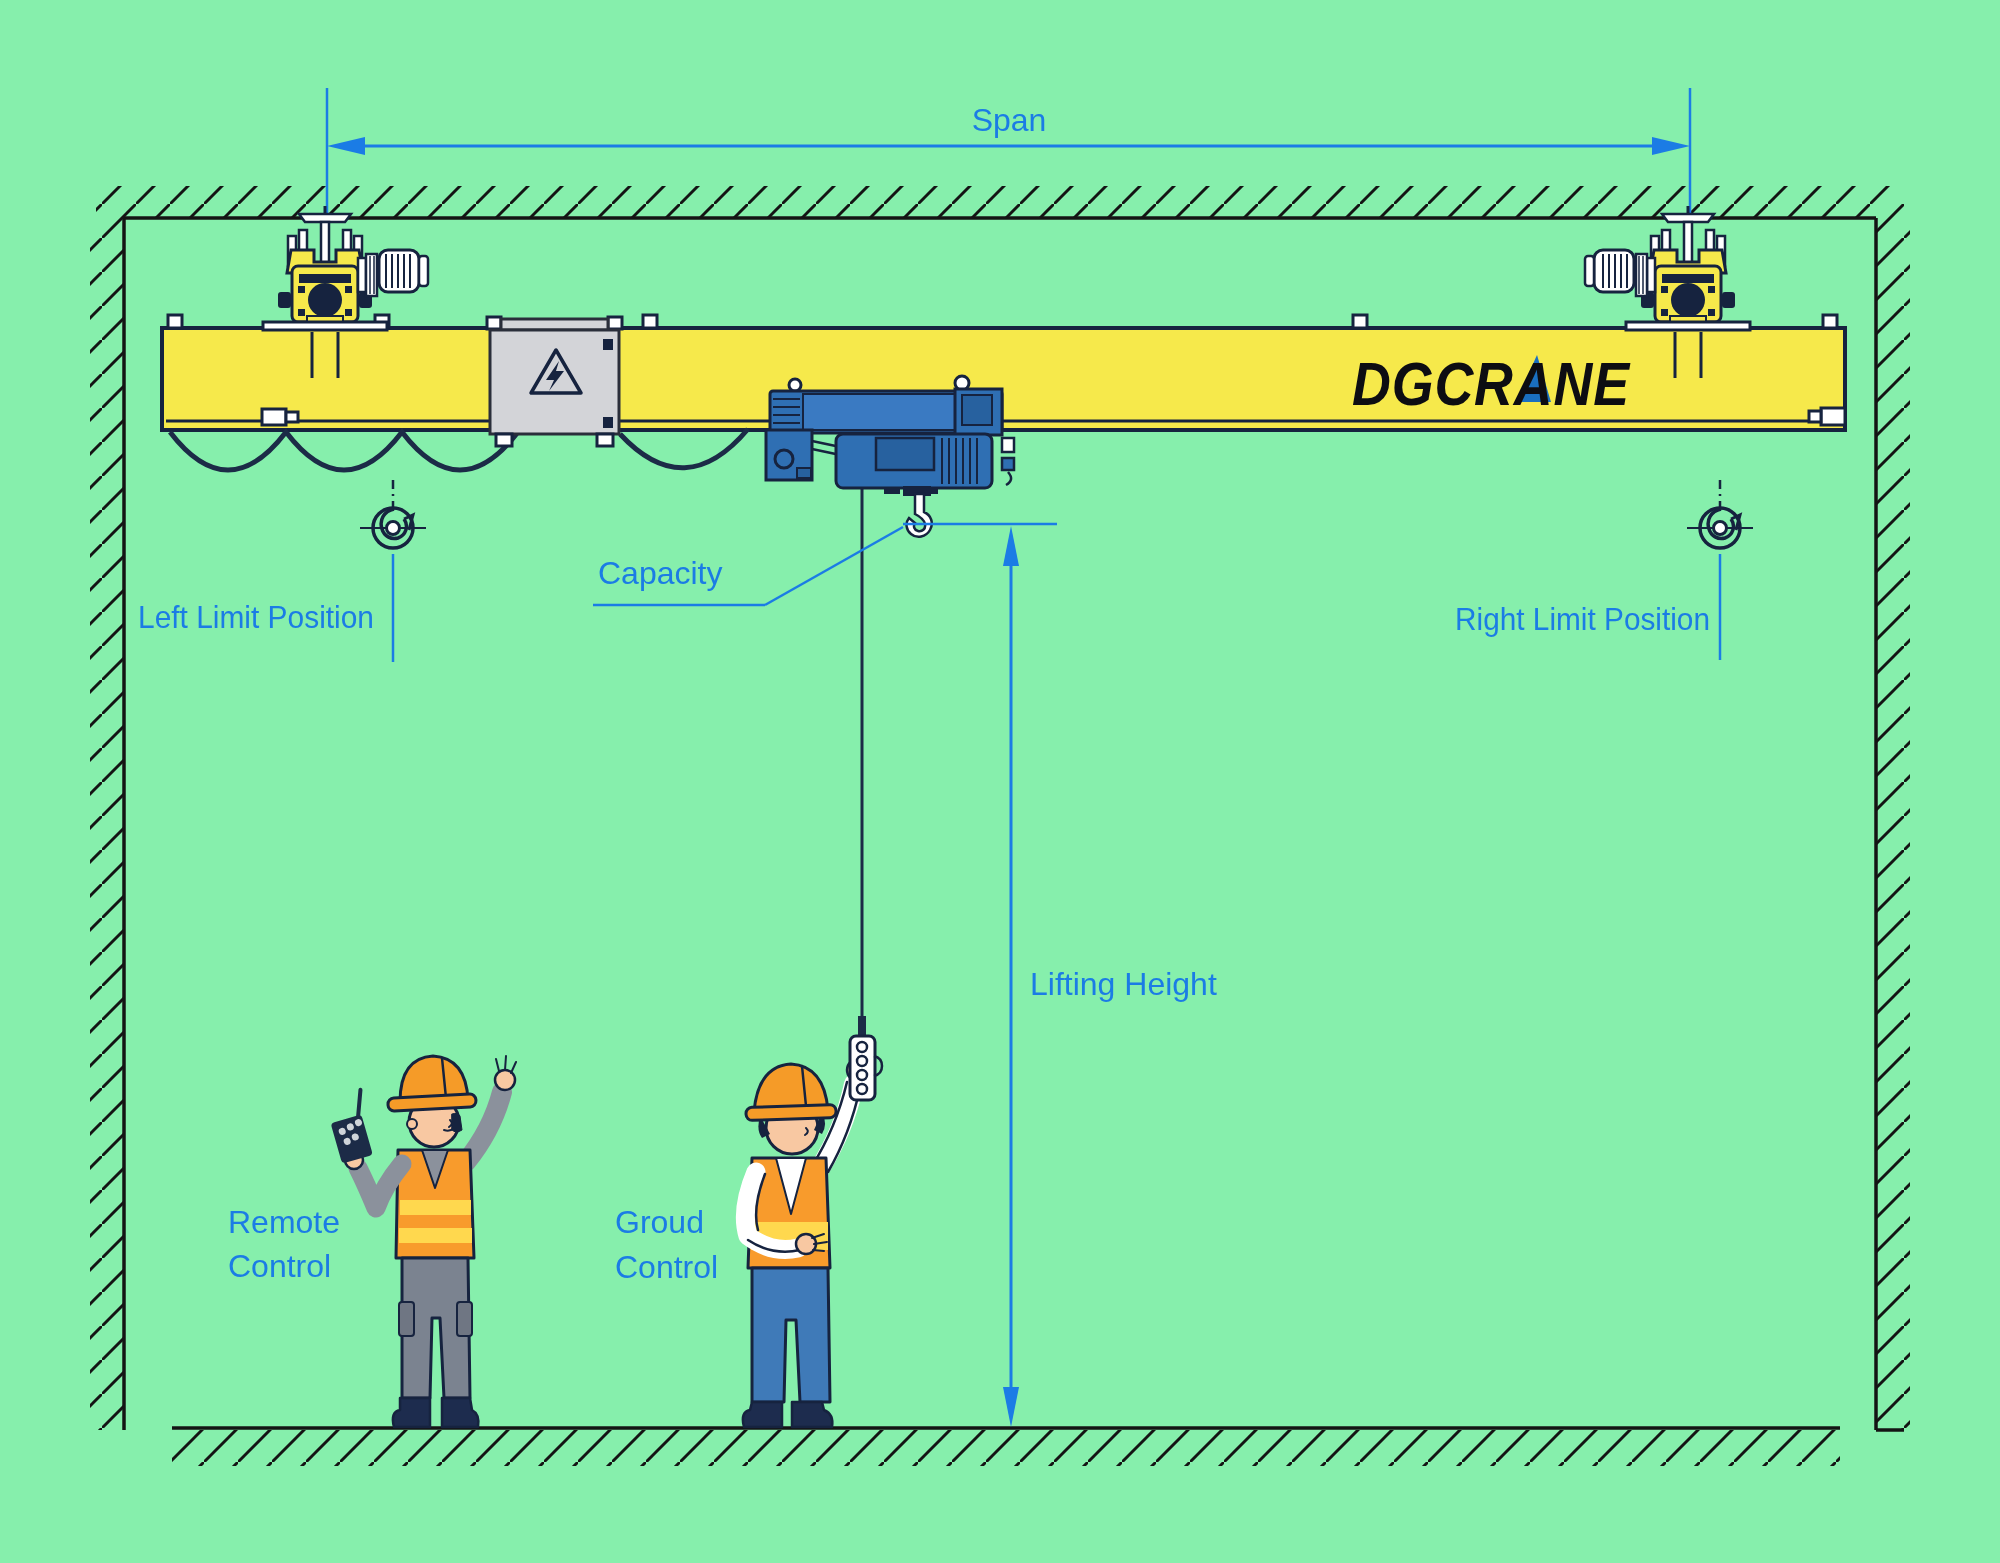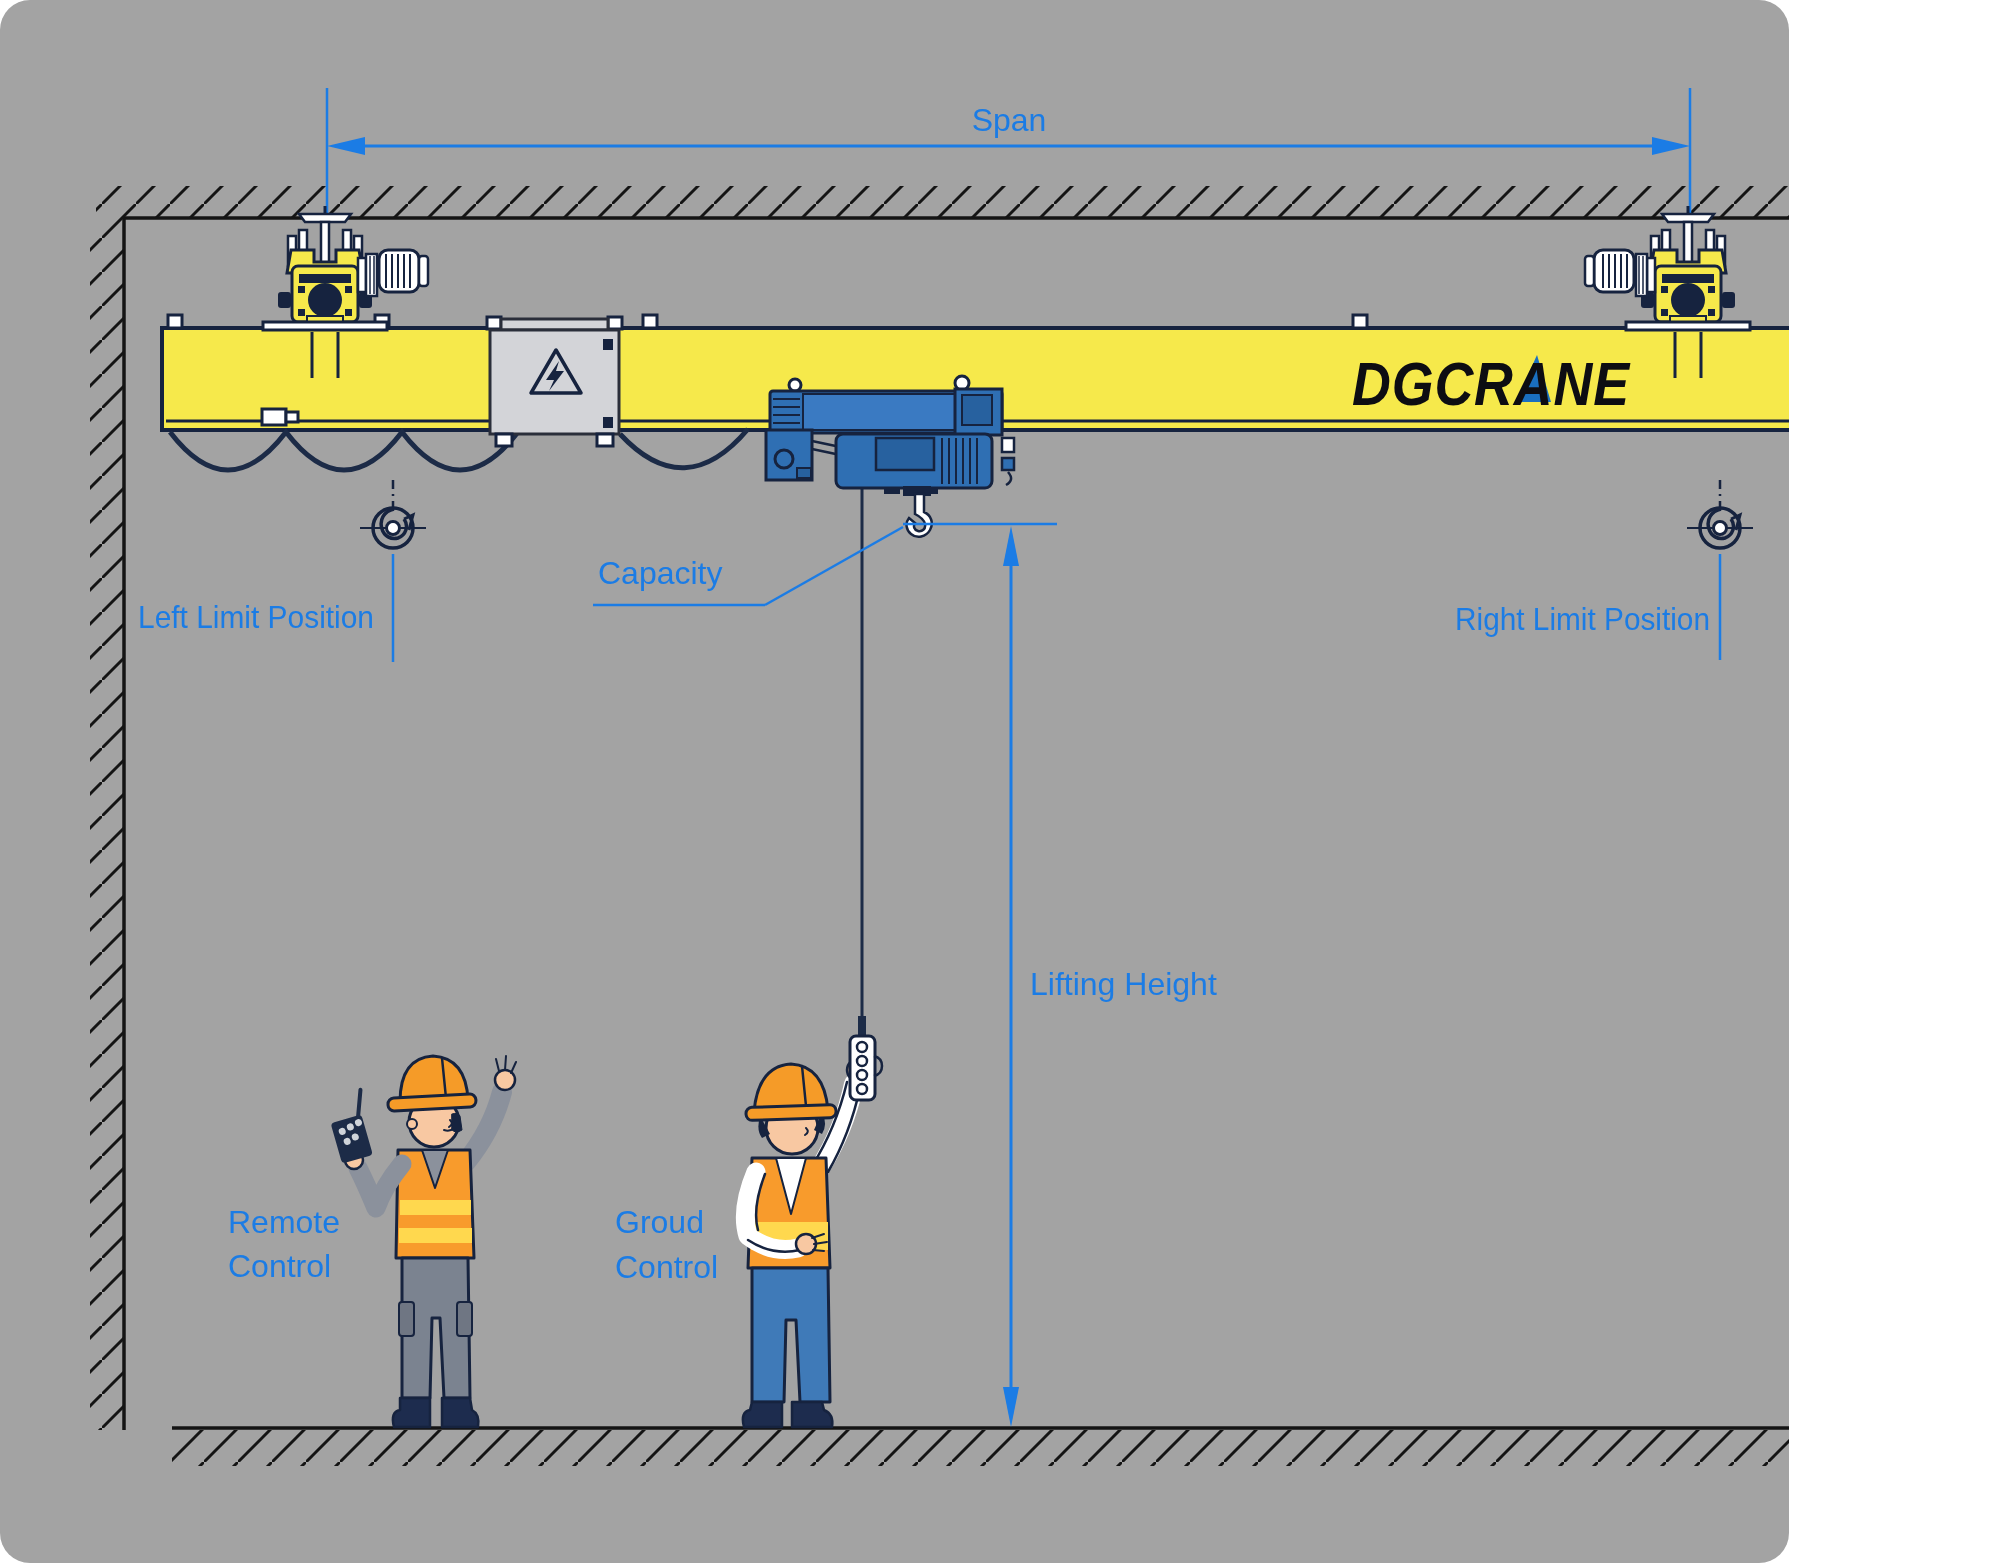--- a/index.html
+++ b/index.html
@@ -1,16 +1,16 @@
 <!DOCTYPE html>
 <html><head>
 <meta charset="utf-8">
 <style>
   html,body{margin:0;padding:0;background:#ffffff;}
-  .stage{position:relative;width:1789px;height:1563px;background:#a3a3a3;overflow:hidden;border-radius:30px;}
+  .stage{position:relative;width:2000px;height:1563px;background:#86efac;overflow:hidden;}
   svg{display:block;}
   text{font-family:"Liberation Sans", sans-serif;}
   .ann{fill:#1b7ce5;font-size:32px;}
   .logo{fill:#0d0d12;font-size:62px;font-weight:bold;font-style:italic;letter-spacing:1px;}
 </style>
 </head>
 <body>
 
 <div class="stage">
 <svg width="2000" height="1563" viewBox="0 0 2000 1563" xmlns="http://www.w3.org/2000/svg">

